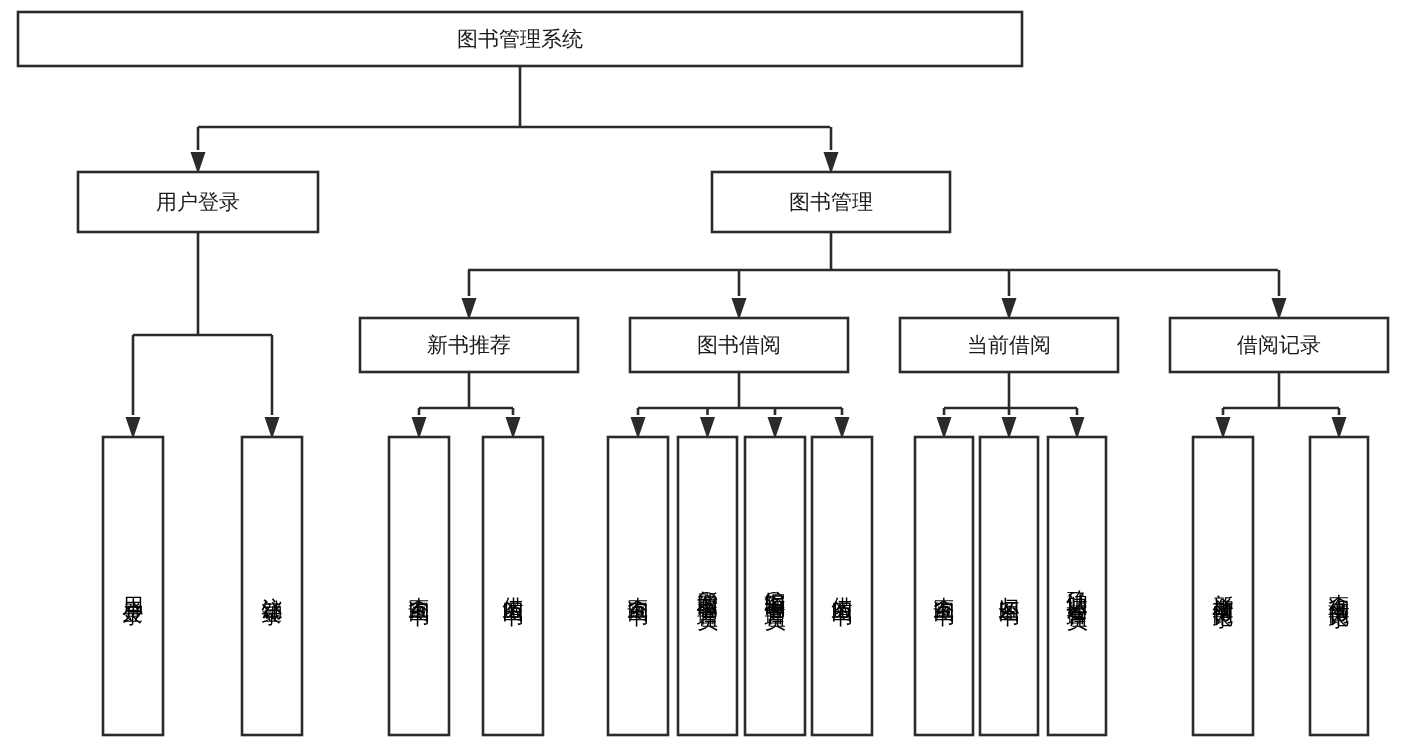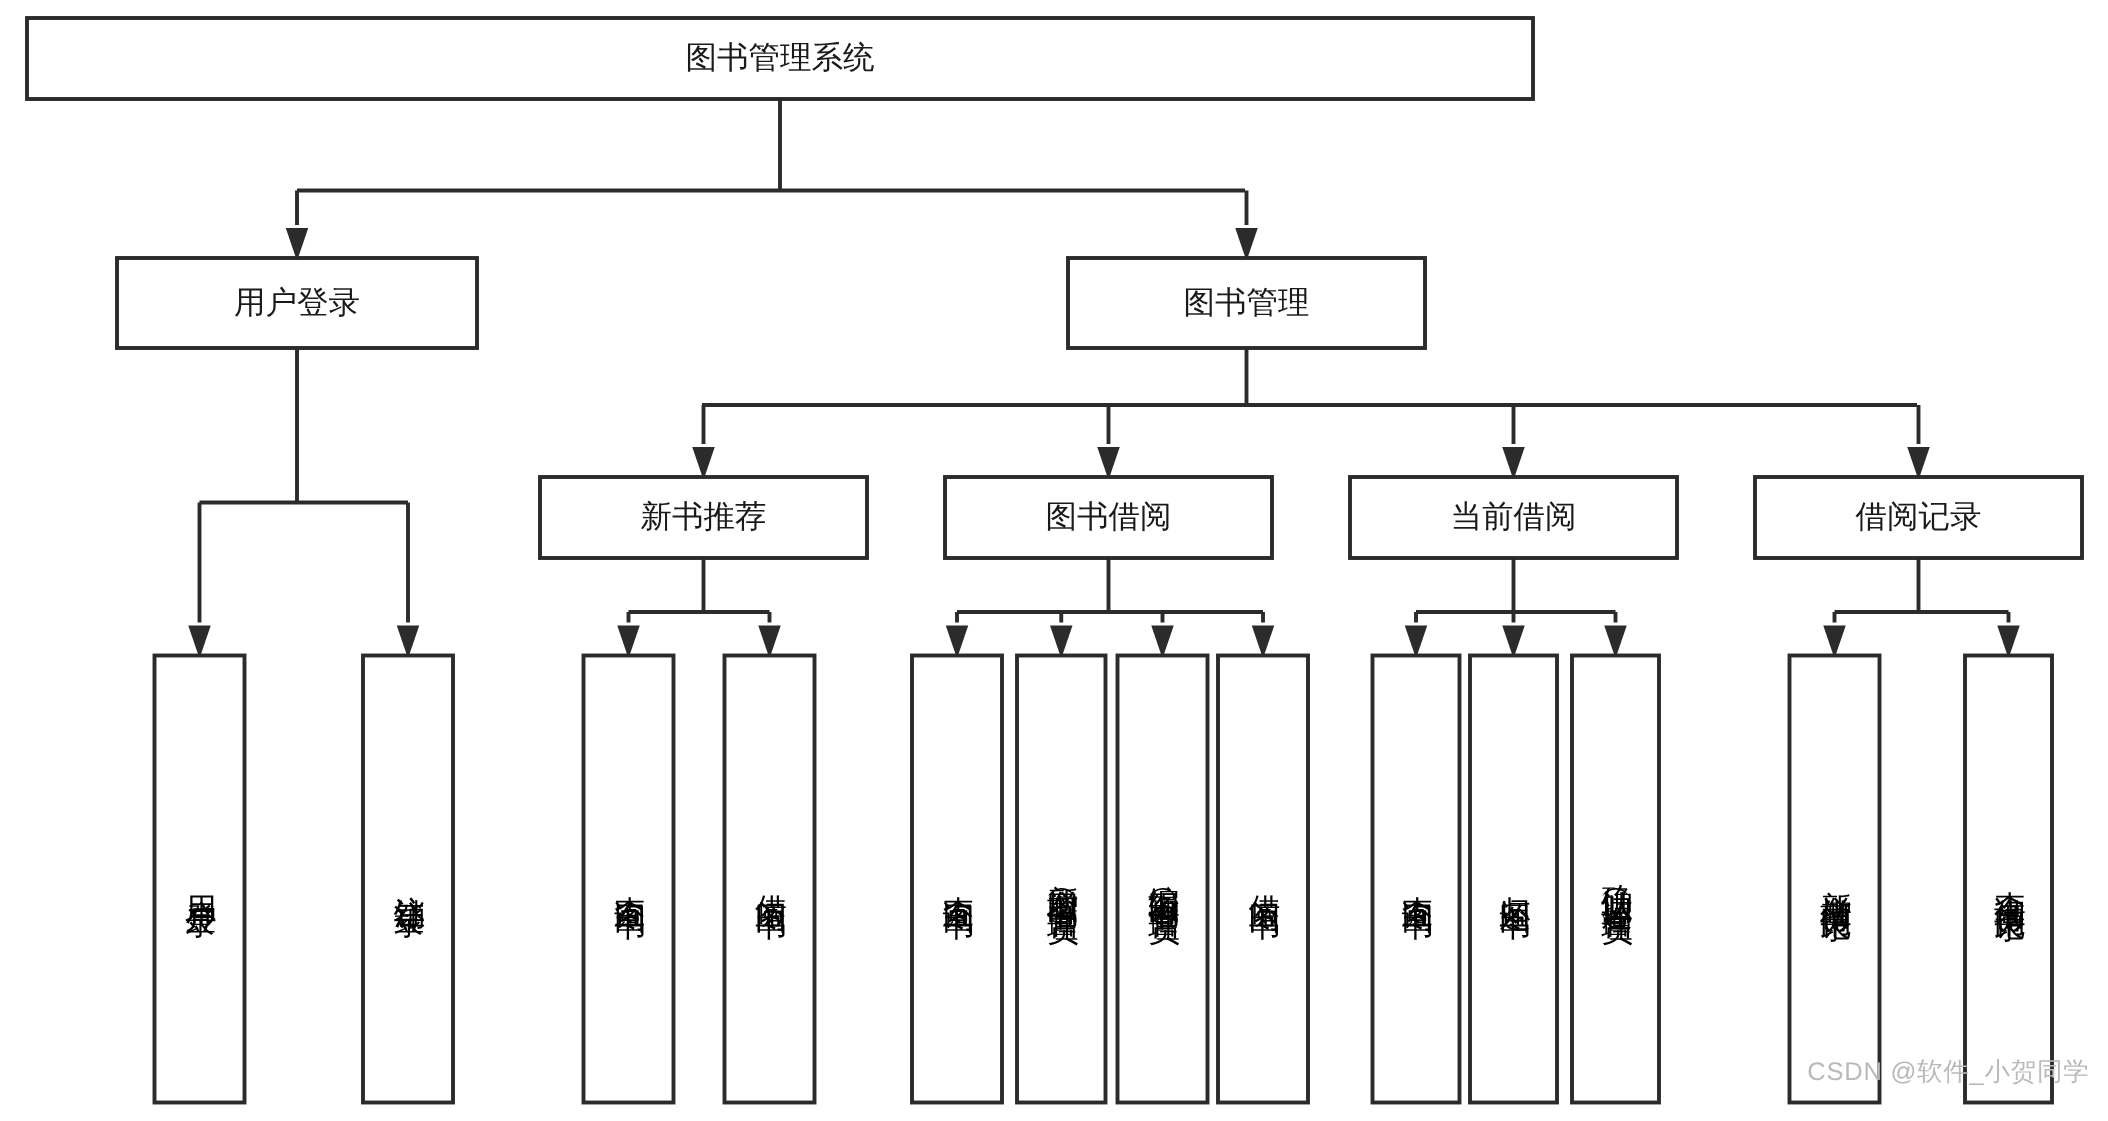--- a/index.html
+++ b/index.html
@@ -283,14 +283,13 @@
             </div></foreignObject>
         </g>
         <g>
           <rect class="node-box" x="1310" y="437" width="58" height="298"></rect>
           <foreignObject x="1310" y="437" width="58" height="298"><div xmlns="http://www.w3.org/1999/xhtml" style="width: 58px; height: 298px; display: flex; align-items: center; justify-content: center; box-sizing: border-box;">
               <span class="node-label-v">查询借阅记录</span>
             </div></foreignObject>
         </g>
       </g>
   </svg>
-  <div class="watermark">CSDN @软件_小贺同学</div>
 </div>
 
 </body></html>

